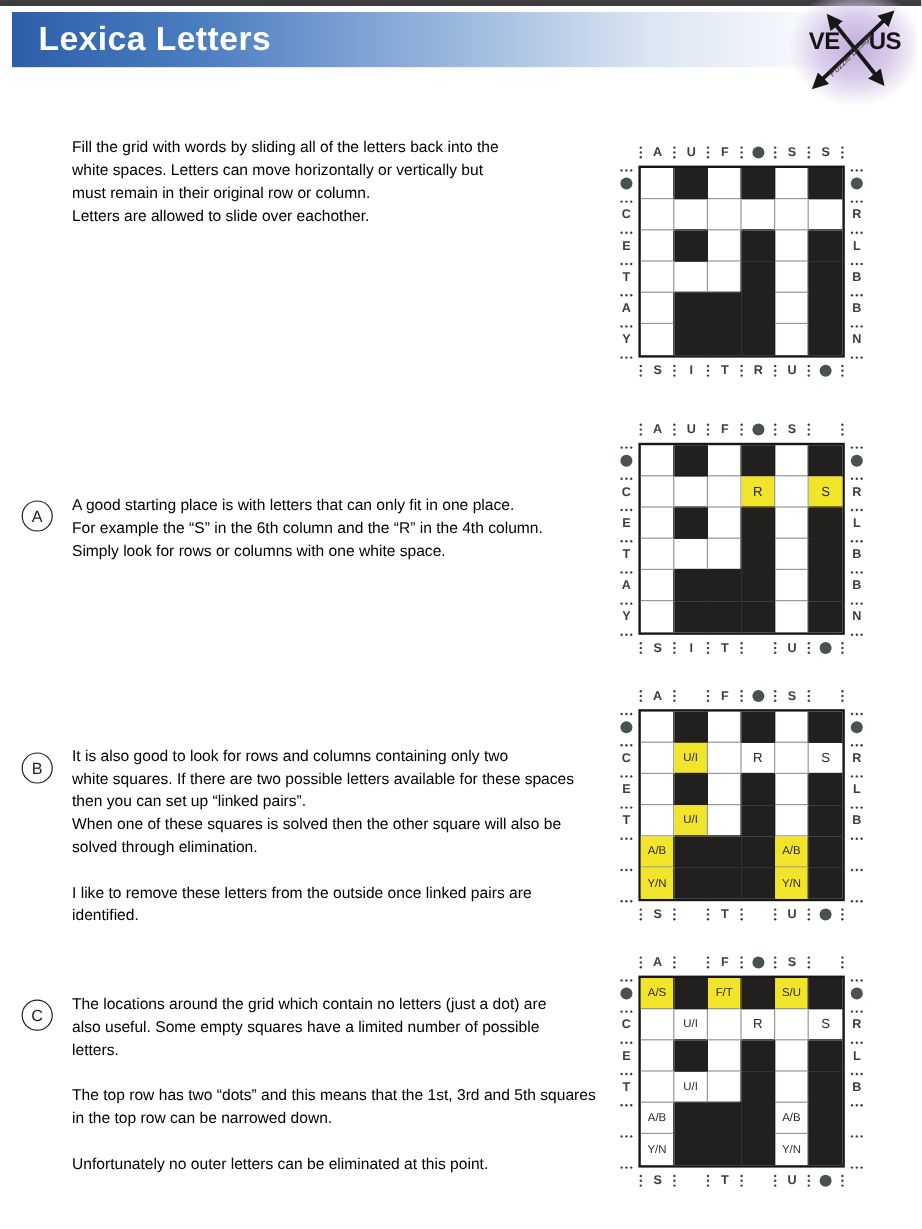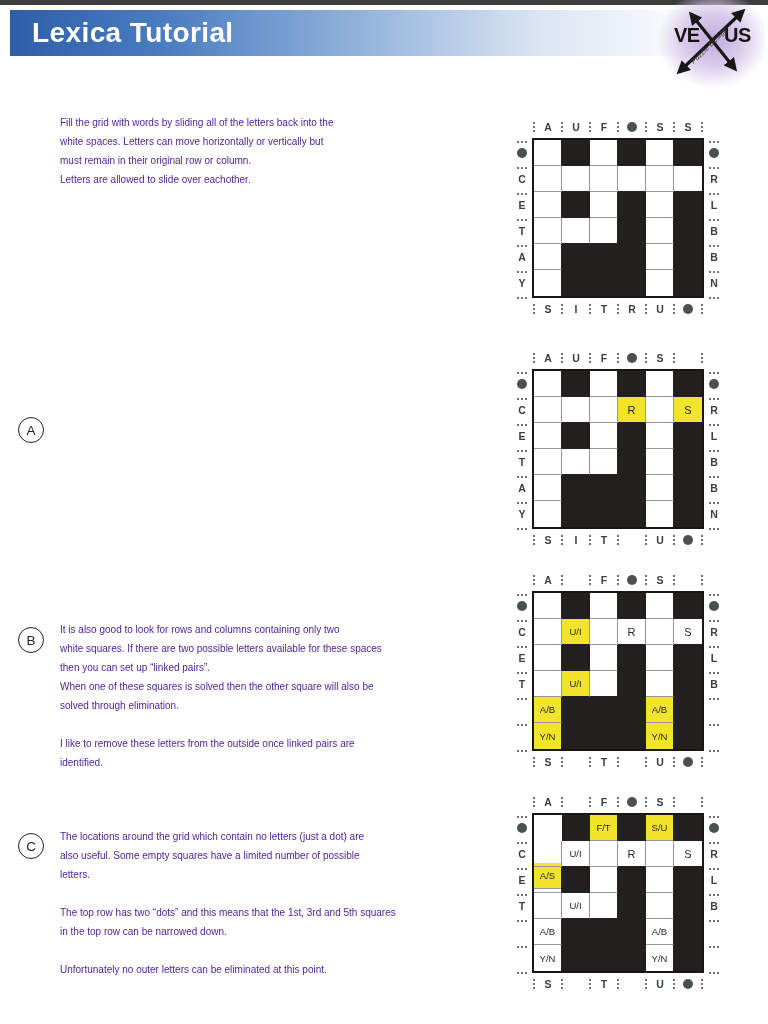--- a/index.html
+++ b/index.html
@@ -12,21 +12,21 @@
   
   .logo{position:absolute;left:658px;top:0;width:106px;height:88px;
         background:radial-gradient(ellipse at 52% 45%, #c3abdd 0%, #d9cbea 38%, rgba(255,255,255,0) 72%);}
   .logo-arrows{position:absolute;left:0;top:0;}
   .logo-ve,.logo-us{position:absolute;top:24px;font-size:20px;font-weight:bold;color:#141414;letter-spacing:-.5px;}
   .logo-ve{left:16px;}
   .logo-us{left:66px;}
   .logo-tag{position:absolute;left:34px;top:58px;font-size:7.5px;font-style:italic;color:#3a3a3a;
         transform:rotate(-45deg);transform-origin:left center;white-space:nowrap;}
   
-  .body-text{position:absolute;white-space:pre;font-size:10px;line-height:19px;color:#4c1d95;}
+  .body-text{position:absolute;white-space:pre;font-size:13px;line-height:19px;color:#000000;}
   .intro-par{left:60px;top:113px;}
   .lead-in{position:absolute;left:60px;top:262px;white-space:pre;font-size:16.5px;line-height:22px;color:#231f20;}
   .section-circle{position:absolute;left:18px;width:24px;height:24px;border:1.6px solid #231f20;border-radius:50%;
         display:flex;align-items:center;justify-content:center;font-size:13.5px;color:#231f20;background:#fff;}
   
   .grid-block{position:absolute;left:512px;width:212px;height:204px;}
   .gcells{position:absolute;border:2px solid #191616;background:#fff;}
   .gcell{position:absolute;box-sizing:border-box;display:flex;align-items:center;justify-content:center;
         color:#272727;}
   .glabel{position:absolute;display:flex;align-items:center;justify-content:center;
@@ -36,21 +36,21 @@
   .hdots{position:absolute;height:6px;display:flex;flex-direction:row;align-items:center;gap:2px;}
   .dotlet{width:2px;height:2px;border-radius:50%;background:#3c4345;flex:0 0 auto;}
 </style>
 </head>
 <body>
 
 <div class="page">
   <div class="top-strip"></div>
 
   <div class="header-bar">
-    <div class="header-title">Lexica Tutorial</div>
+    <div class="header-title">Lexica Letters</div>
   </div>
 
   <div class="logo">
     <svg class="logo-arrows" width="106" height="88" viewBox="0 0 106 88">
       <defs>
         <marker id="ah" viewBox="0 0 10 10" refX="7.5" refY="5" markerWidth="4.2" markerHeight="4.2" orient="auto-start-reverse">
           <path d="M0,0 L10,5 L0,10 z" fill="#171717"></path>
         </marker>
       </defs>
       <line x1="21" y1="72" x2="85" y2="11" stroke="#171717" stroke-width="3.2" marker-start="url(#ah)" marker-end="url(#ah)"></line>
@@ -62,20 +62,23 @@
   </div>
 
   <div class="body-text intro-par">Fill the grid with words by sliding all of the letters back into the
 white spaces. Letters can move horizontally or vertically but
 must remain in their original row or column.
 Letters are allowed to slide over eachother.</div>
 
   <div class="section-circle" style="top:417px;">
     <span>A</span>
   </div>
+  <div class="body-text" style="left:60px;top:411px;">A good starting place is with letters that can only fit in one place.
+For example the “S” in the 6th column and the “R” in the 4th column.
+Simply look for rows or columns with one white space.</div>
 
   <div class="section-circle" style="top:627px;">
     <span>B</span>
   </div>
   <div class="body-text" style="left:60px;top:620px;">It is also good to look for rows and columns containing only two
 white squares. If there are two possible letters available for these spaces
 then you can set up “linked pairs”.
 When one of these squares is solved then the other square will also be
 solved through elimination.
 
@@ -897,21 +900,21 @@
         <div class="dotlet"></div>
         <div class="dotlet"></div>
         <div class="dotlet"></div>
       </div>
       <div class="hdots" style="left: 197px; top: 179px;">
         <div class="dotlet"></div>
         <div class="dotlet"></div>
         <div class="dotlet"></div>
       </div>
       <div class="gcells" style="left: 20px; top: 22px; width: 168px; height: 156px;">
-        <div class="gcell" style="left: 0px; top: 0px; width: 28px; height: 26px; background: rgb(242, 227, 43); border-right: 1px solid rgb(34, 31, 31); border-bottom: 1px solid rgb(151, 151, 151); font-size: 9.5px; margin-top: 48px;">A/S</div>
+        <div class="gcell" style="left: 0px; top: 0px; width: 28px; height: 26px; background: rgb(242, 227, 43); border-right: 1px solid rgb(34, 31, 31); border-bottom: 1px solid rgb(151, 151, 151); font-size: 9.5px;">A/S</div>
         <div class="gcell" style="left: 28px; top: 0px; width: 28px; height: 26px; background: rgb(34, 31, 31); border-right: 1px solid rgb(34, 31, 31); border-bottom: 1px solid rgb(34, 31, 31);"></div>
         <div class="gcell" style="left: 56px; top: 0px; width: 28px; height: 26px; background: rgb(242, 227, 43); border-right: 1px solid rgb(34, 31, 31); border-bottom: 1px solid rgb(151, 151, 151); font-size: 9.5px;">F/T</div>
         <div class="gcell" style="left: 84px; top: 0px; width: 28px; height: 26px; background: rgb(34, 31, 31); border-right: 1px solid rgb(34, 31, 31); border-bottom: 1px solid rgb(34, 31, 31);"></div>
         <div class="gcell" style="left: 112px; top: 0px; width: 28px; height: 26px; background: rgb(242, 227, 43); border-right: 1px solid rgb(34, 31, 31); border-bottom: 1px solid rgb(151, 151, 151); font-size: 9.5px;">S/U</div>
         <div class="gcell" style="left: 140px; top: 0px; width: 28px; height: 26px; background: rgb(34, 31, 31); border-bottom: 1px solid rgb(34, 31, 31);"></div>
         <div class="gcell" style="left: 0px; top: 26px; width: 28px; height: 26px; border-right: 1px solid rgb(151, 151, 151); border-bottom: 1px solid rgb(151, 151, 151);"></div>
         <div class="gcell" style="left: 28px; top: 26px; width: 28px; height: 26px; border-right: 1px solid rgb(151, 151, 151); border-bottom: 1px solid rgb(34, 31, 31); font-size: 9.5px;">U/I</div>
         <div class="gcell" style="left: 56px; top: 26px; width: 28px; height: 26px; border-right: 1px solid rgb(151, 151, 151); border-bottom: 1px solid rgb(151, 151, 151);"></div>
         <div class="gcell" style="left: 84px; top: 26px; width: 28px; height: 26px; border-right: 1px solid rgb(151, 151, 151); border-bottom: 1px solid rgb(34, 31, 31); font-size: 11px;">R</div>
         <div class="gcell" style="left: 112px; top: 26px; width: 28px; height: 26px; border-right: 1px solid rgb(151, 151, 151); border-bottom: 1px solid rgb(151, 151, 151);"></div>

